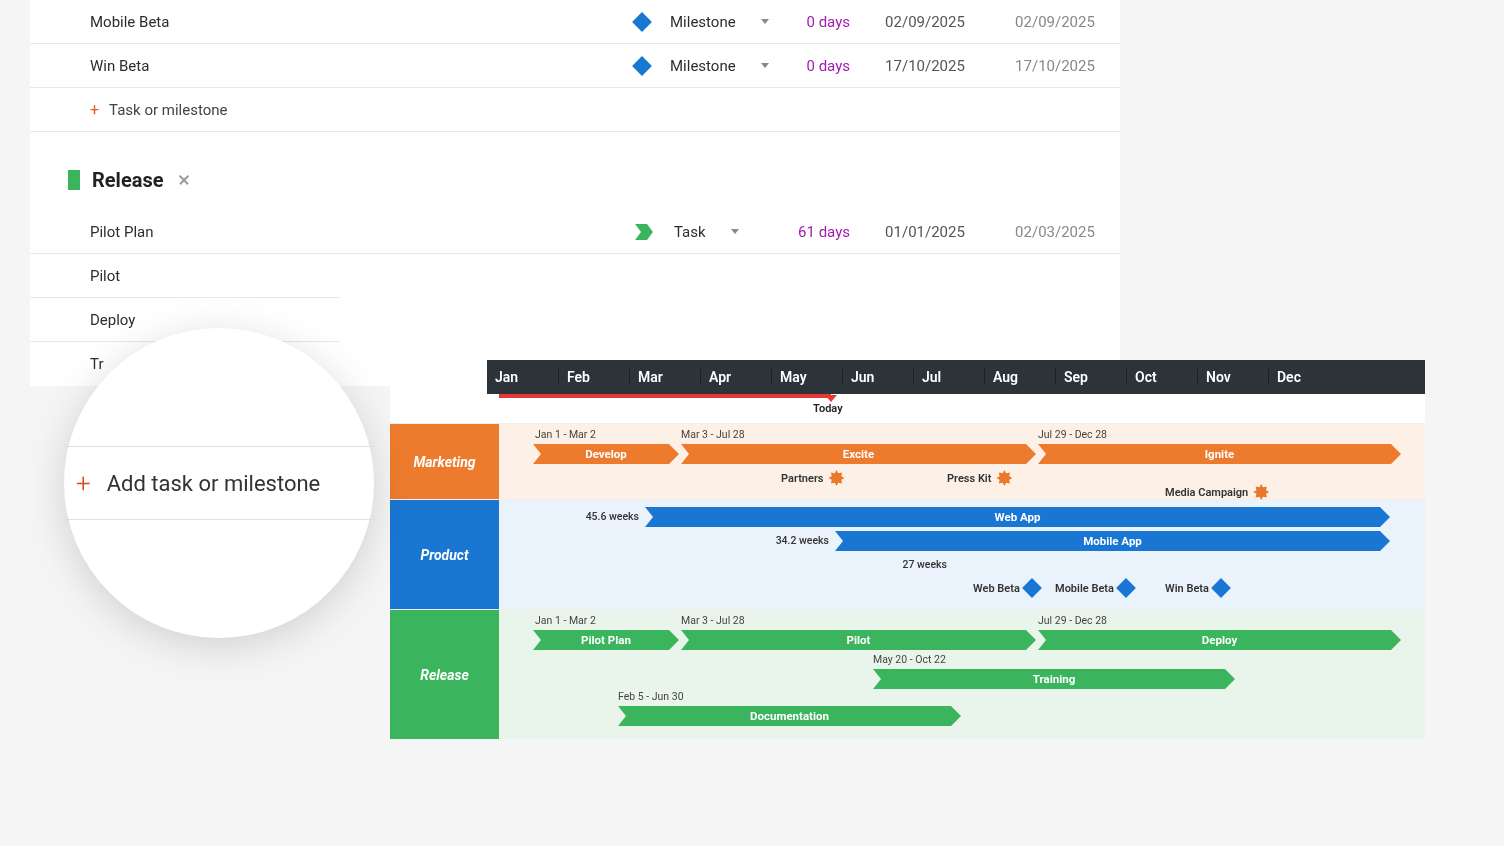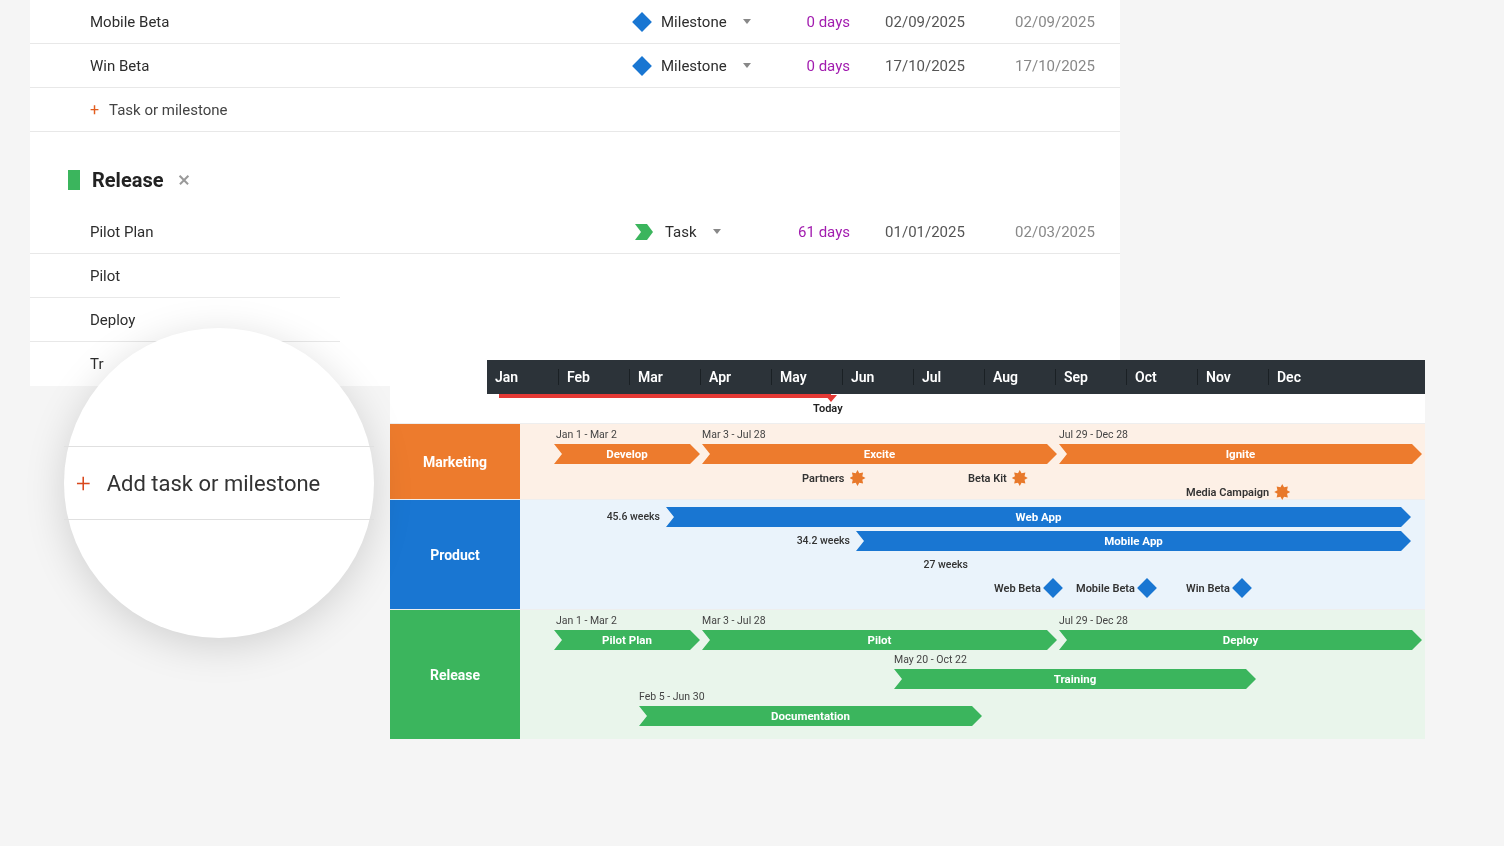--- a/index.html
+++ b/index.html
@@ -21,21 +21,21 @@
 .task-row {
   display: flex;
   align-items: center;
   height: 44px;
   border-bottom: 1px solid #e8e8e8;
   padding: 0 10px 0 60px;
   font-size: 15px;
   color: #2d2d2d;
 }
 .task-row .name { flex: 0 0 545px; }
-.task-row .type { flex: 0 0 150px; display: flex; align-items: center; gap: 12px; }
+.task-row .type { flex: 0 0 150px; display: flex; align-items: center; gap: 21px; }
 .task-row .dur { flex: 0 0 75px; text-align: right; color: #a21caf; padding-right: 10px;}
 .task-row .d1 { flex: 0 0 130px; color: #555; text-align: center;}
 .task-row .d2 { flex: 0 0 130px; color: #888; text-align: center;}
 .diamond {
   width: 14px; height: 14px; background: #1976d2; transform: rotate(45deg);
 }
 .caret {
   width: 0; height: 0;
   border-left: 4px solid transparent;
   border-right: 4px solid transparent;
@@ -121,24 +121,25 @@
 }
 .today-label {
   position: absolute; left: 423px; top: 42px;
   font-size: 11px; font-weight: 600; color: #222;
 }
 .tl-row {
   display: flex;
   border-top: 1px solid #eee;
 }
 .tl-label {
-  width: 130px;
+  width: 109px;
   display: flex; align-items: center; justify-content: center;
   color: #fff; font-weight: 700; font-size: 14px;
   flex-shrink: 0;
+  font-style: italic;
 }
 .tl-body { flex: 1; position: relative; margin-left: 34px; }
 .bar {
   position: absolute;
   height: 20px;
   display: flex; align-items: center; justify-content: center;
   color: #fff; font-size: 11.5px; font-weight: 700;
   clip-path: polygon(0 0, calc(100% - 10px) 0, 100% 50%, calc(100% - 10px) 100%, 0 100%, 8px 50%);
 }
 .milechip {
@@ -262,21 +263,21 @@
       <span class="date-label" style="left:148px;top:4px">Mar 3 - Jul 28</span>
       <span class="date-label" style="left:505px;top:4px">Jul 29 - Dec 28</span>
       <div class="bar" style="left:0;top:20px;width:146px;background:#ed7b2d">Develop</div>
       <div class="bar" style="left:148px;top:20px;width:355px;background:#ed7b2d">Excite</div>
       <div class="bar" style="left:505px;top:20px;width:363px;background:#ed7b2d">Ignite</div>
       <div class="milechip" style="left:248px;top:46px">
           <span>Partners</span>
           <span class="starburst"></span>
         </div>
       <div class="milechip" style="left:414px;top:46px">
-          <span>Beta Kit</span>
+          <span>Press Kit</span>
           <span class="starburst"></span>
         </div>
       <div class="milechip" style="left:632px;top:60px">
           <span>Media Campaign</span>
           <span class="starburst"></span>
         </div>
     </div>
   </div>
 
   <div class="tl-row prd" style="height:110px">

